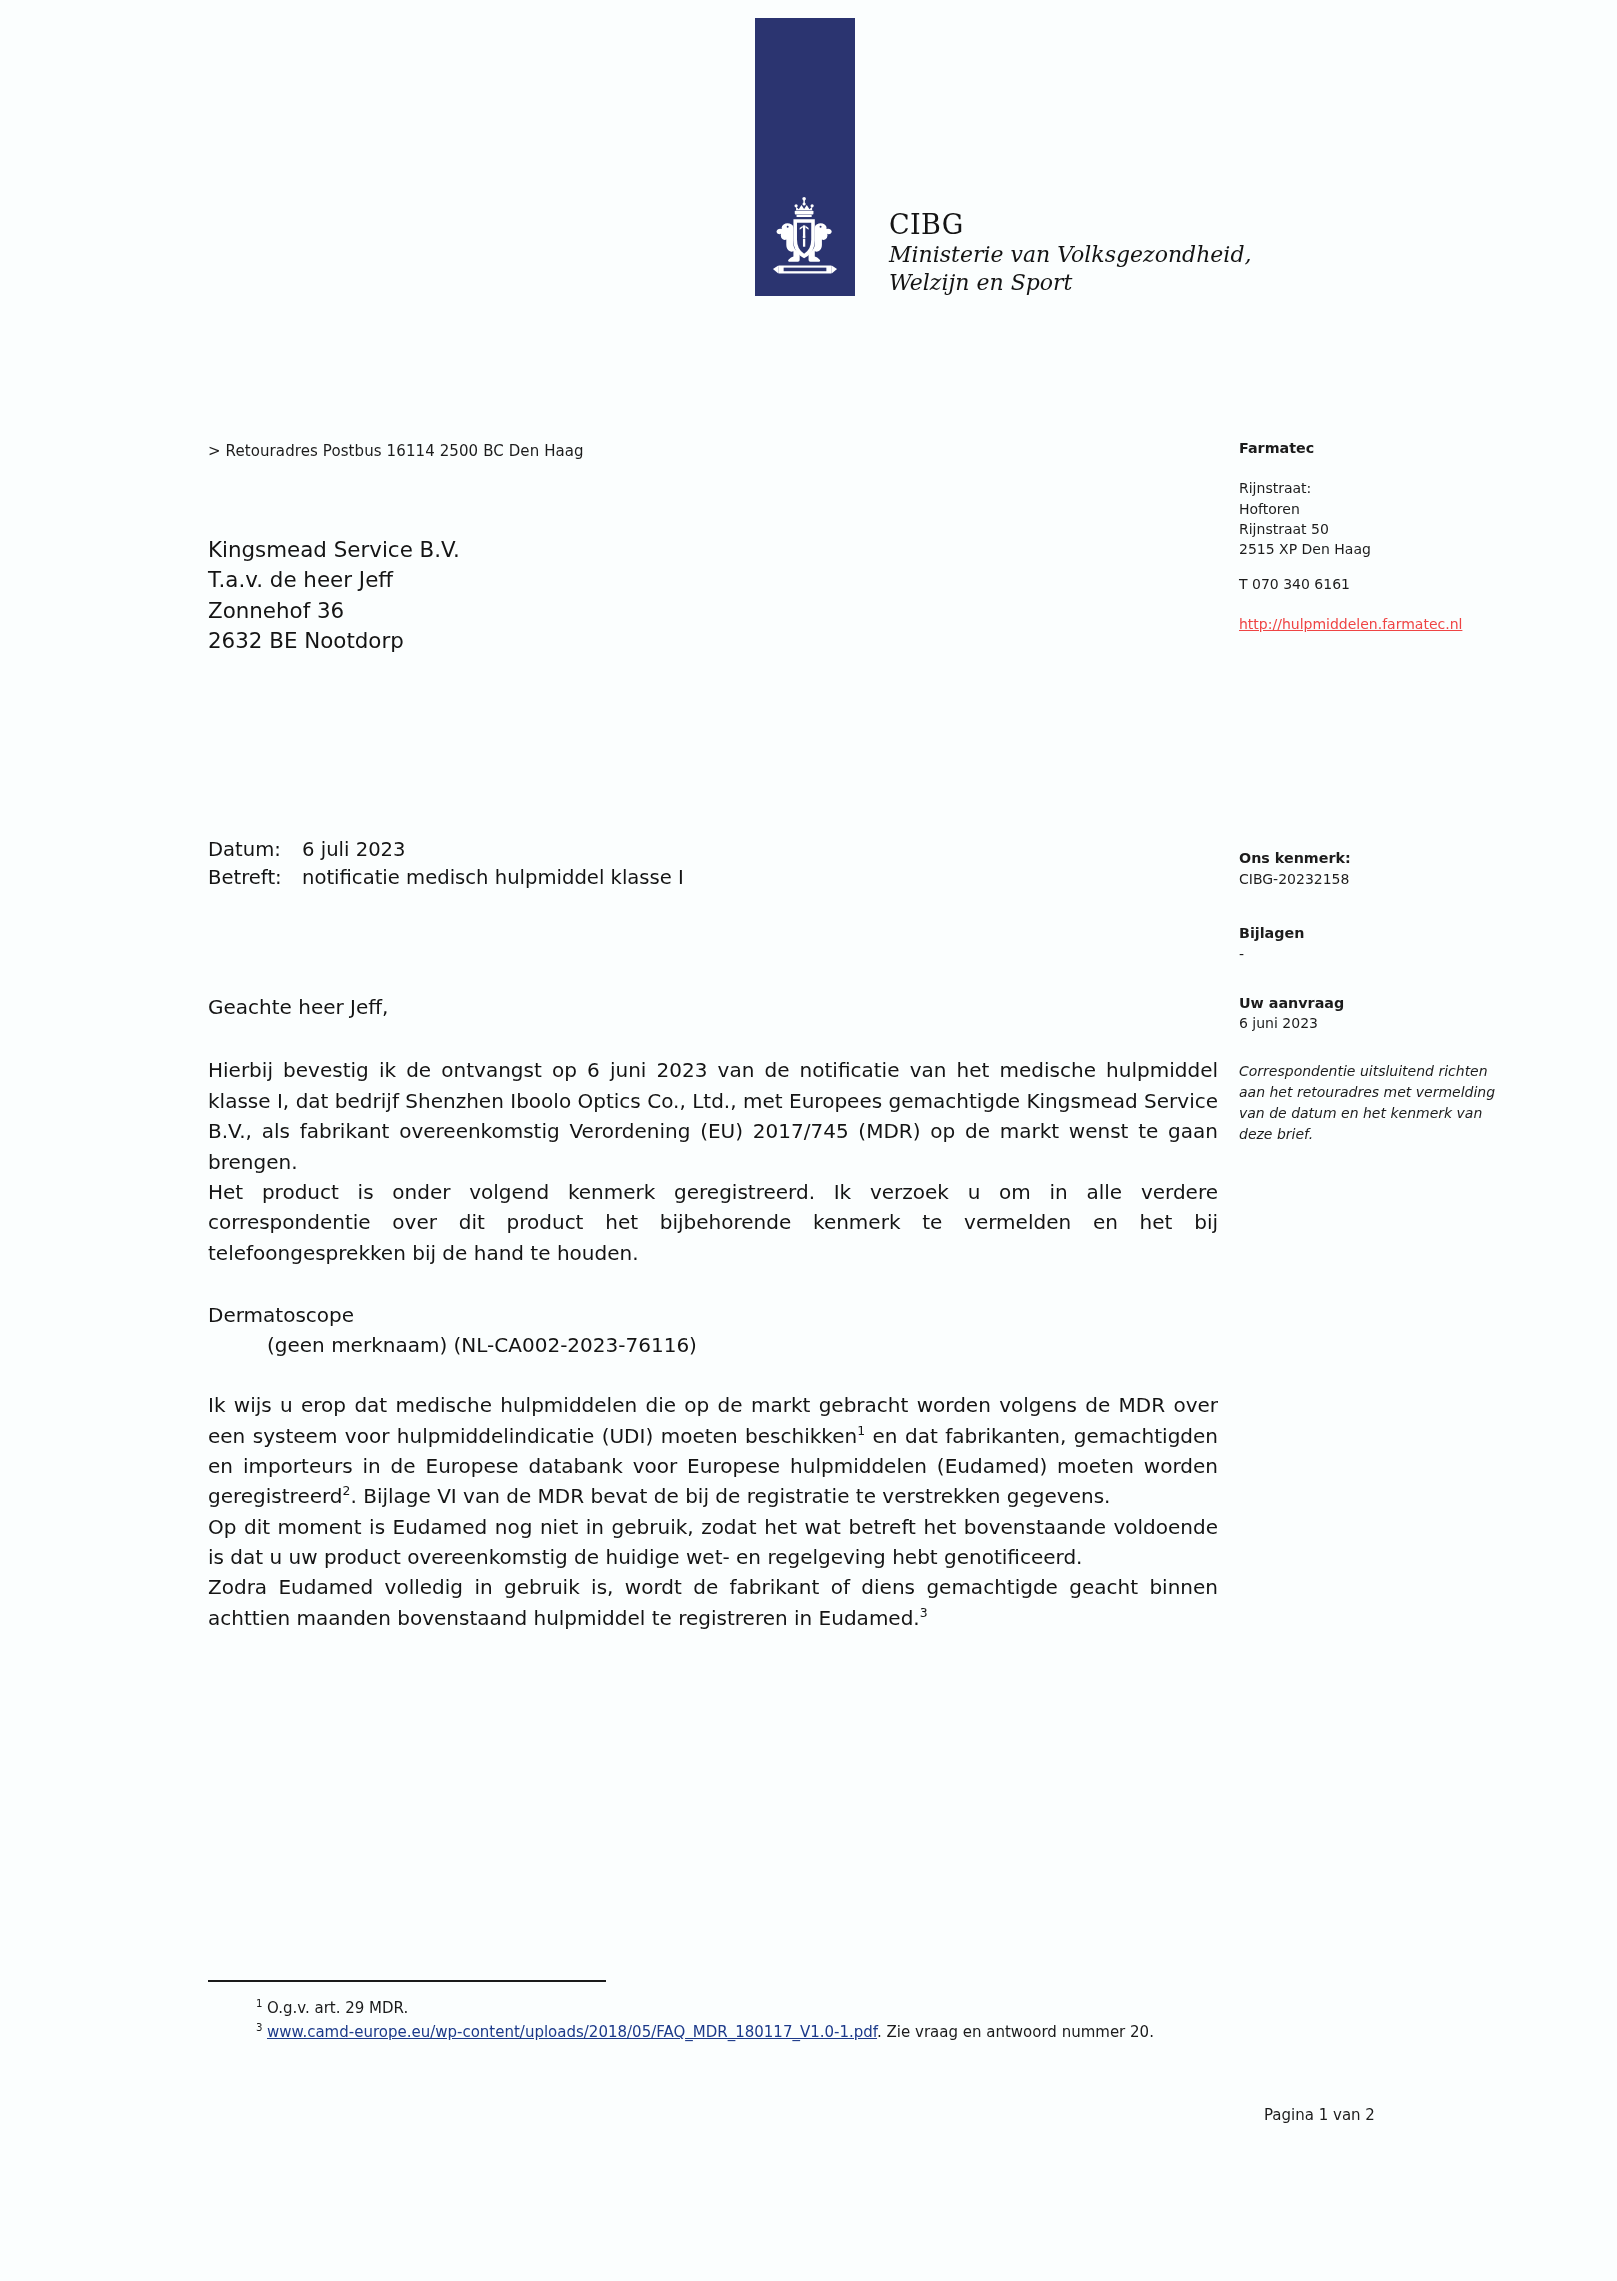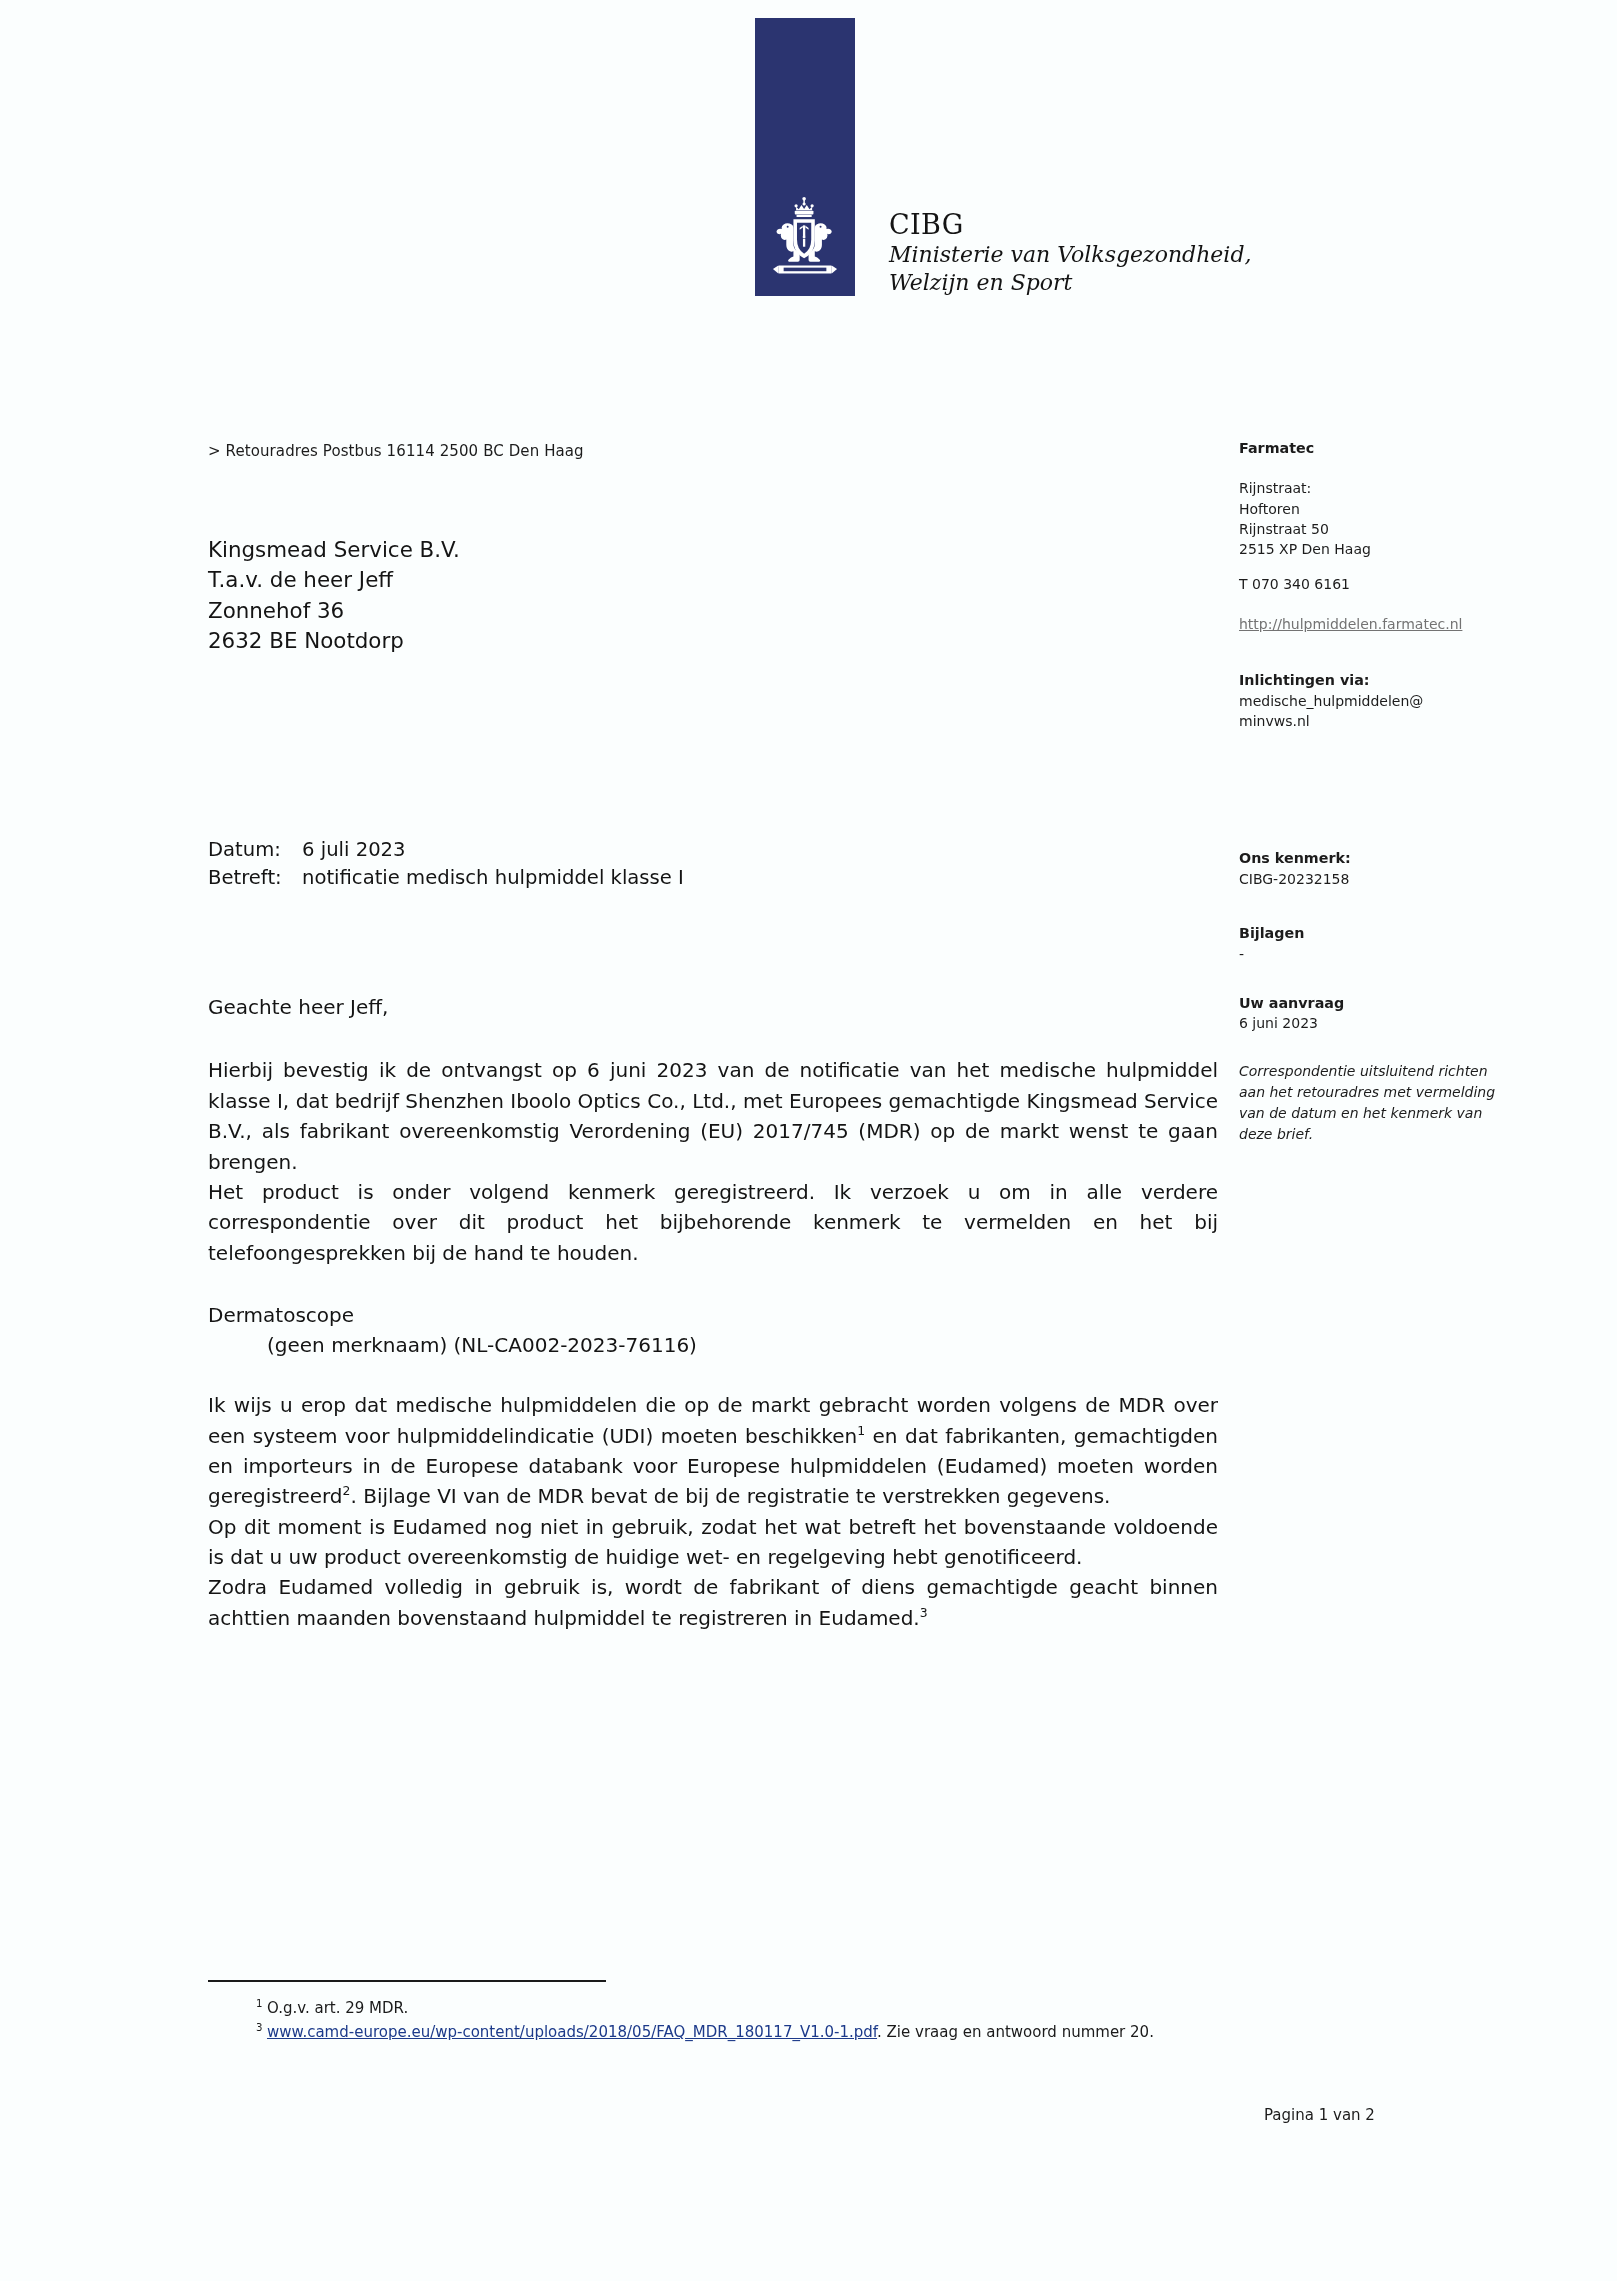--- a/index.html
+++ b/index.html
@@ -144,21 +144,21 @@
     line-height: 1.45;
     color: #1c1c1c;
   }
   .sb-title {
     font-weight: bold;
     font-size: 14.3px;
   }
   .sb-group { margin-top: 19.6px; }
   .sb-group.tight { margin-top: 14.3px; }
   .sb-link {
-    color: #737373;
+    color: #ef4444;
     text-decoration: underline;
     font-size: 14px;
     word-break: break-all;
   }
   .sb-note {
     font-style: italic;
     font-size: 14px;
     line-height: 1.5;
     margin-top: 27px;
   }
@@ -311,25 +311,20 @@
     <div class="sb-group">
       <div>Rijnstraat:</div>
       <div>Hoftoren</div>
       <div>Rijnstraat 50</div>
       <div>2515 XP Den Haag</div>
     </div>
     <div class="sb-group tight">T 070 340 6161</div>
     <div class="sb-group">
       <span class="sb-link">http://hulpmiddelen.farmatec.nl</span>
     </div>
-    <div class="sb-group" style="margin-top:36px;">
-      <div class="sb-title">Inlichtingen via:</div>
-      <div>medische_hulpmiddelen@</div>
-      <div>minvws.nl</div>
-    </div>
   </div>
 
   <div class="sidebar-block2">
     <div>
       <div class="sb-title">Ons kenmerk:</div>
       <div>CIBG-20232158</div>
     </div>
     <div class="sb-group" style="margin-top:34px;">
       <div class="sb-title">Bijlagen</div>
       <div>-</div>

